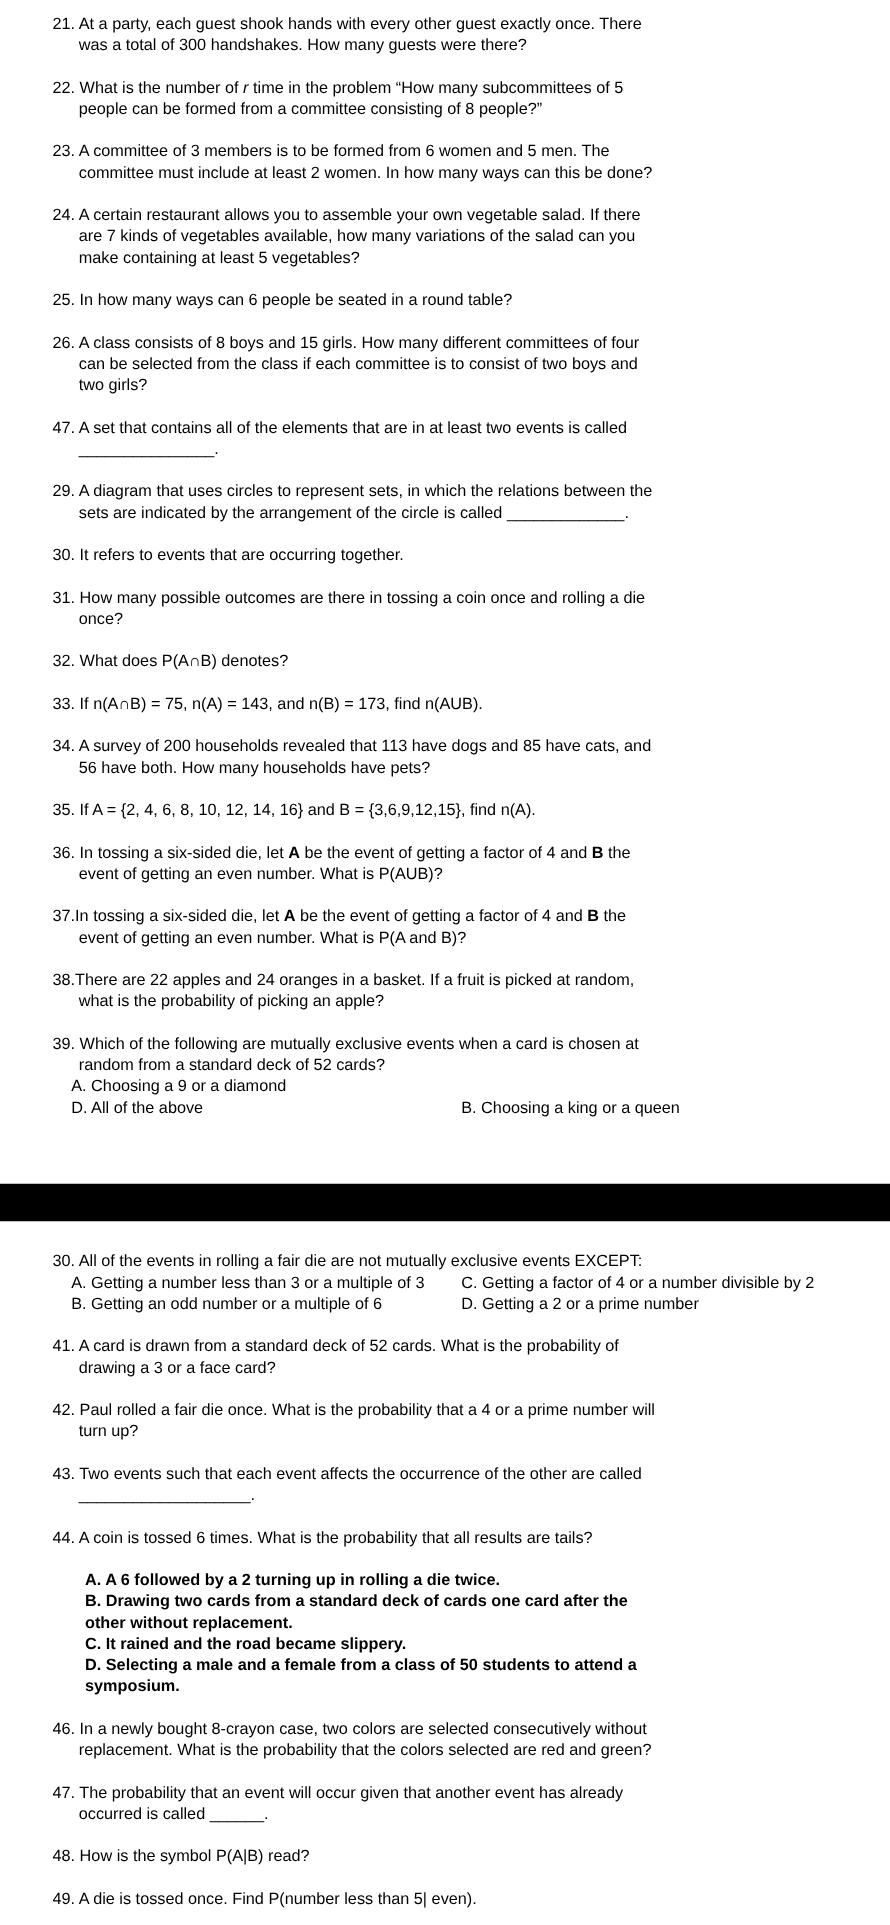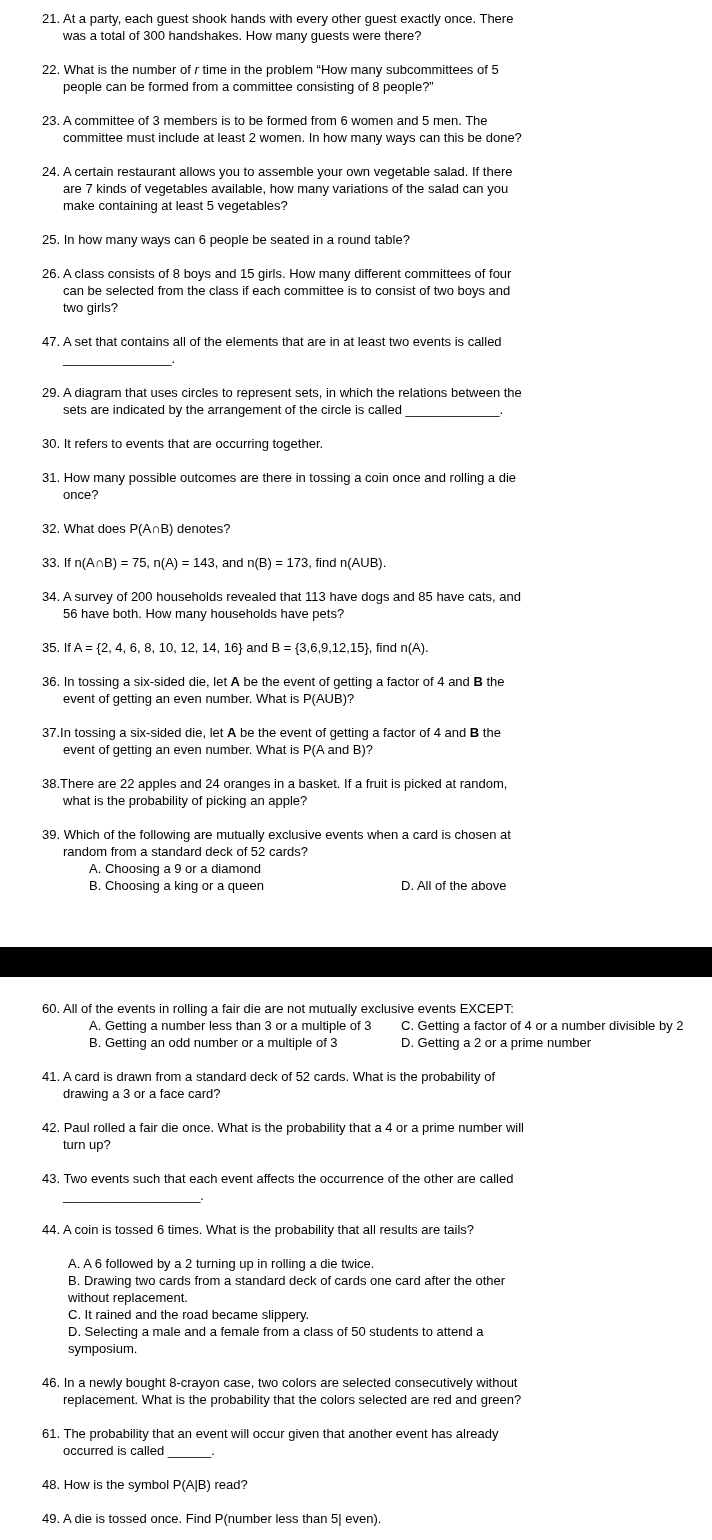--- a/index.html
+++ b/index.html
@@ -32,24 +32,23 @@
     text-indent: -21px;
     white-space: normal;
   }
   .b { font-weight: bold; }
   .i { font-style: italic; }
   .options { margin: 0; }
   .options.two-col { padding-left: 15px; }
   .opt-row {
     display: grid;
     grid-template-columns: 312px auto;
-    margin-left: 32px;
   }
   .opt-cell { white-space: nowrap; }
-  .options.one-col { padding-left: 26px; }
+  .options.one-col { padding-left: 26px; font-weight: bold; }
   .opt-line { white-space: normal; }
   .page-break {
     width: 712px;
     height: 30px;
     background: #000000;
     margin-top: 53px;
     margin-bottom: 23px;
   }
 </style>
 </head>
@@ -107,39 +106,39 @@
     <div class="question-block">
       <p class="qtext"><span>38.There are 22 apples and 24 oranges in a basket. If a fruit is picked at random, what is the probability of picking an apple?</span></p>
     </div>
     <div class="question-block">
       <p class="qtext"><span>39. Which of the following are mutually exclusive events when a card is chosen at random from a standard deck of 52 cards?</span></p>
       <div class="options two-col">
         <div class="opt-row">
           <div class="opt-cell">A. Choosing a 9 or a diamond</div>
         </div>
         <div class="opt-row">
+          <div class="opt-cell">D. All of the above</div>
           <div class="opt-cell">B. Choosing a king or a queen</div>
-          <div class="opt-cell">D. All of the above</div>
         </div>
       </div>
     </div>
   </div>
 
 <div class="page-break"></div>
 
 <div class="page">
     <div class="question-block">
-      <p class="qtext"><span>60. All of the events in rolling a fair die are not mutually exclusive events EXCEPT:</span></p>
+      <p class="qtext"><span>30. All of the events in rolling a fair die are not mutually exclusive events EXCEPT:</span></p>
       <div class="options two-col">
         <div class="opt-row">
           <div class="opt-cell">A. Getting a number less than 3 or a multiple of 3</div>
           <div class="opt-cell">C. Getting a factor of 4 or a number divisible by 2</div>
         </div>
         <div class="opt-row">
-          <div class="opt-cell">B. Getting an odd number or a multiple of 3</div>
+          <div class="opt-cell">B. Getting an odd number or a multiple of 6</div>
           <div class="opt-cell">D. Getting a 2 or a prime number</div>
         </div>
       </div>
     </div>
     <div class="question-block">
       <p class="qtext"><span>41. A card is drawn from a standard deck of 52 cards. What is the probability of drawing a 3 or a face card?</span></p>
     </div>
     <div class="question-block">
       <p class="qtext"><span>42. Paul rolled a fair die once. What is the probability that a 4 or a prime number will turn up?</span></p>
     </div>
@@ -154,21 +153,21 @@
         <div class="opt-line">A. A 6 followed by a 2 turning up in rolling a die twice.</div>
         <div class="opt-line">B. Drawing two cards from a standard deck of cards one card after the other without replacement.</div>
         <div class="opt-line">C. It rained and the road became slippery.</div>
         <div class="opt-line">D. Selecting a male and a female from a class of 50 students to attend a symposium.</div>
       </div>
     </div>
     <div class="question-block">
       <p class="qtext"><span>46. In a newly bought 8-crayon case, two colors are selected consecutively without replacement. What is the probability that the colors selected are red and green?</span></p>
     </div>
     <div class="question-block">
-      <p class="qtext"><span>61. The probability that an event will occur given that another event has already occurred is called ______.</span></p>
+      <p class="qtext"><span>47. The probability that an event will occur given that another event has already occurred is called ______.</span></p>
     </div>
     <div class="question-block">
       <p class="qtext"><span>48. How is the symbol P(A|B) read?</span></p>
     </div>
     <div class="question-block">
       <p class="qtext"><span>49. A die is tossed once. Find P(number less than 5| even).</span></p>
     </div>
     <div class="question-block">
       <p class="qtext"><span>50. A card is drawn from a standard deck of 52 cards, what is the probability that the card is an ace given that it is a heart.</span></p>
     </div>

